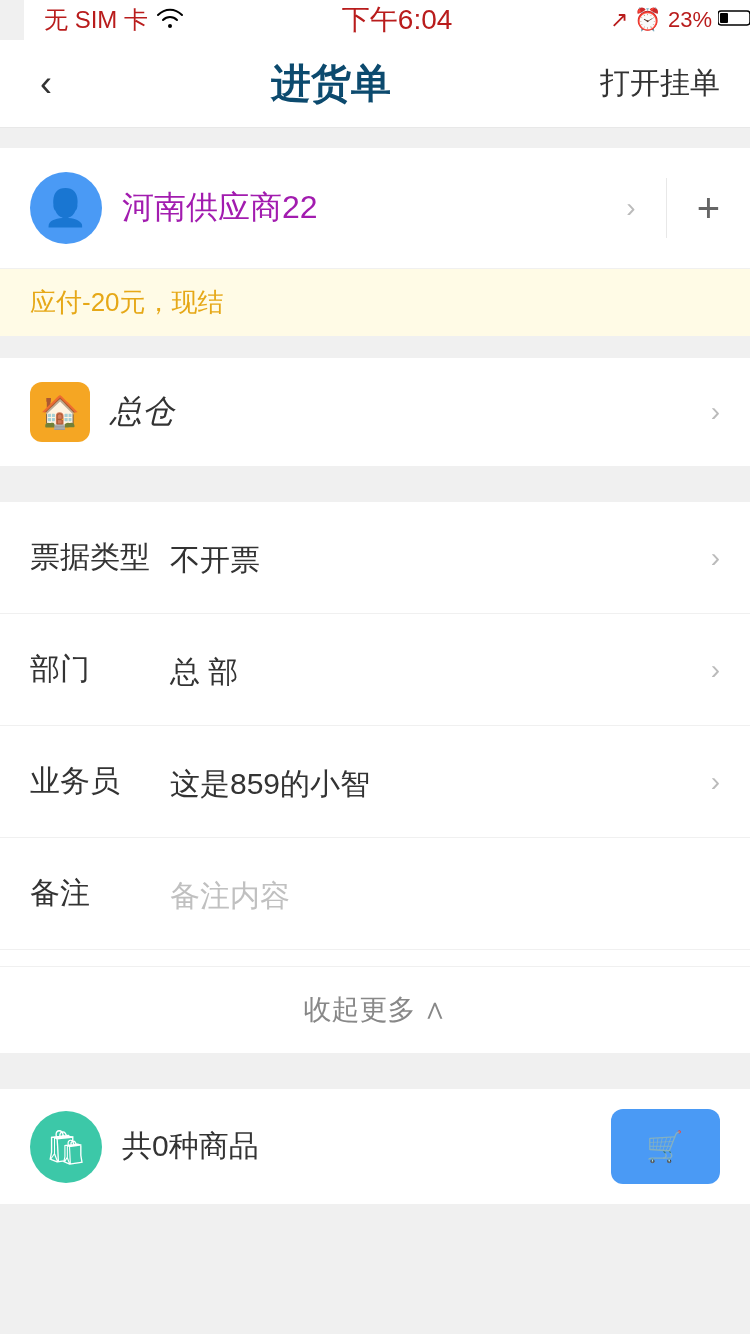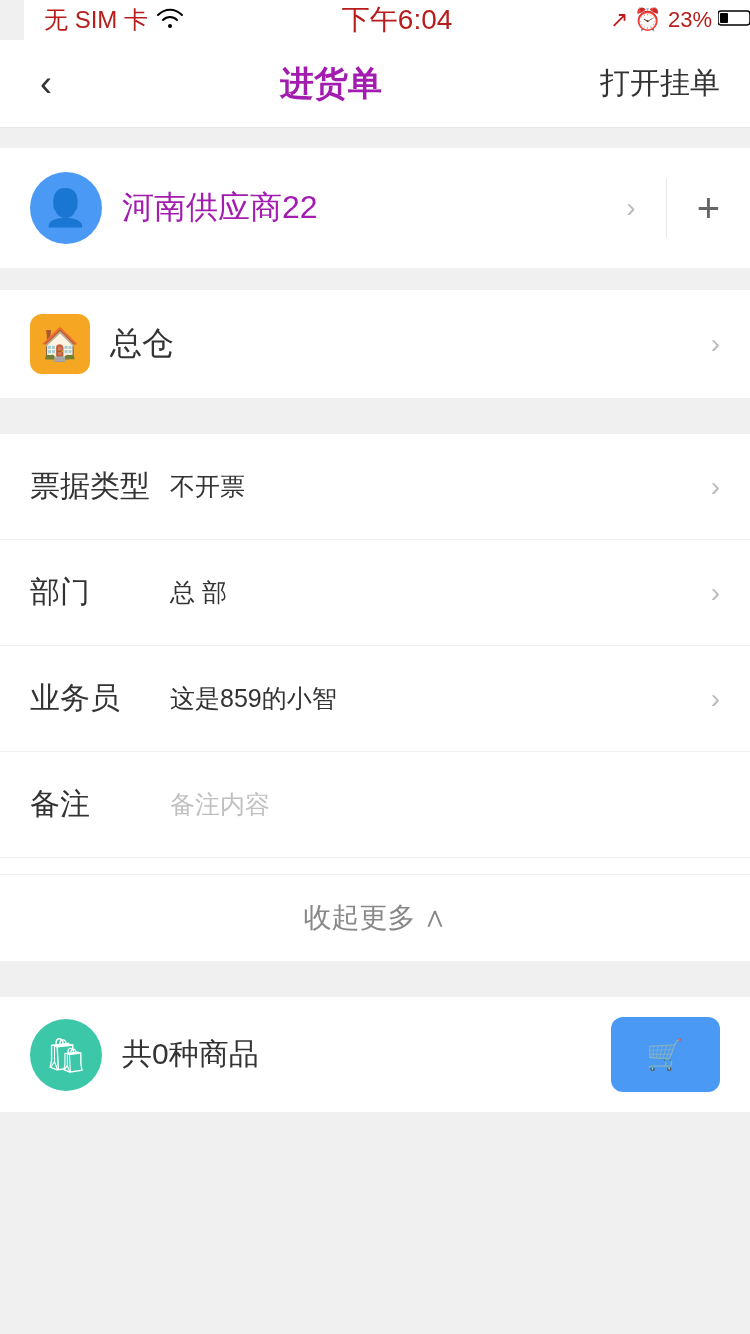--- a/index.html
+++ b/index.html
@@ -40,23 +40,23 @@
       padding: 0 30px;
       border-bottom: 1px solid #e8e8e8;
     }
     .nav-back {
       font-size: 36px;
       color: #333;
       cursor: pointer;
       padding: 10px;
     }
     .nav-title {
-      font-size: 34px;
+      font-size: 40px;
       font-weight: 600;
-      color: #a21caf;
+      color: #0c4a6e;
     }
     .nav-action {
       font-size: 30px;
       color: #333;
       cursor: pointer;
     }
 
     
     .section-gap {
       height: 20px;
@@ -143,20 +143,21 @@
       margin-right: 20px;
     }
     .warehouse-icon {
       font-size: 32px;
       color: #fff;
     }
     .warehouse-name {
       font-size: 32px;
       color: #333;
       flex: 1;
+      font-style: italic;
     }
     .row-arrow {
       color: #bbb;
       font-size: 28px;
     }
 
     
     .form-section {
       background: #fff;
       margin-top: 16px;
@@ -171,23 +172,24 @@
     .form-row:last-child {
       border-bottom: none;
     }
     .form-label {
       font-size: 30px;
       color: #333;
       width: 140px;
       flex-shrink: 0;
     }
     .form-value {
-      font-size: 25px;
-      color: #333;
-      flex: 1;
+      font-size: 30px;
+      color: #333;
+      flex: 1;
+      margin-top: 6px;
     }
     .form-value.placeholder {
       color: #c0c0c0;
     }
     .form-arrow {
       color: #bbb;
       font-size: 28px;
       margin-left: 10px;
     }
 
@@ -290,20 +292,23 @@
 <div class="card">
   <div class="supplier-row">
     <div class="supplier-avatar">
       <span class="avatar-icon">👤</span>
     </div>
     <span class="supplier-name">河南供应商22</span>
     <span class="supplier-arrow">›</span>
     <div class="divider-v"></div>
     <span class="supplier-add">+</span>
   </div>
+  <div class="notice-banner">
+    <span>应付-20元，现结</span>
+  </div>
 </div>
 
 <div class="section-gap"></div>
 <div class="card">
   <div class="warehouse-row">
     <div class="warehouse-icon-wrap">
       <span class="warehouse-icon">🏠</span>
     </div>
     <span class="warehouse-name">总仓</span>
     <span class="row-arrow">›</span>

